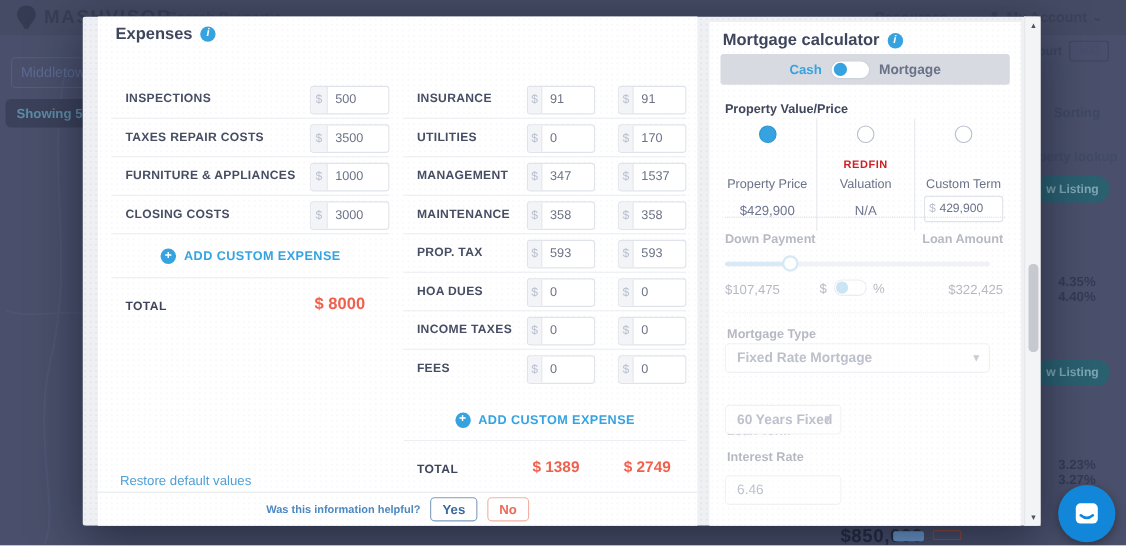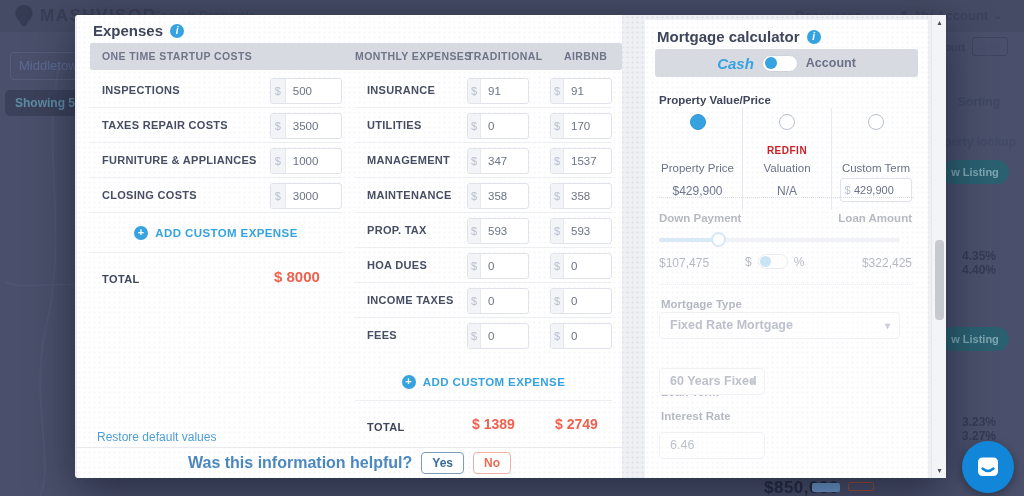--- a/index.html
+++ b/index.html
@@ -26,21 +26,21 @@
   .bg-rate { position:absolute; font-size:12px; font-weight:bold; color:#343b54; }
   .bg-price { position:absolute; left:764px; top:478px; font-size:17px; font-weight:bold; color:#272d44; letter-spacing:.5px; }
   .bg-chip-blue { position:absolute; left:812px; top:483px; width:28px; height:9px; background:#6f9fd4; border-radius:2px; }
   .bg-chip-red { position:absolute; left:848px; top:482px; width:26px; height:9px; border:1px solid #b04a33; border-radius:2px; }
   .bg-map-line { position:absolute; left:0; top:32px; opacity:.5; }
 
   
   .modal { position:absolute; left:75px; top:15px; width:871px; height:463px; background:#eef0f4; border-radius:3px; box-shadow:0 12px 45px rgba(10,14,30,.55);
     background-image:radial-gradient(rgba(90,100,130,.08) 1px, transparent 1.2px); background-size:5px 5px; }
   .card { position:absolute; background:#fff; background-image:radial-gradient(rgba(120,130,160,.05) 1px, transparent 1.2px); background-size:5px 5px; }
-  .exp-card { left:2px; top:0; width:545px; height:463px; }
+  .exp-card { left:14px; top:0; width:545px; height:463px; }
   .mort-card { left:570px; top:5px; width:283px; height:458px; }
 
   .panel-title { position:absolute; font-size:15px; font-weight:bold; color:#3f465c; display:flex; align-items:center; gap:7px; }
   .info-icon { display:inline-block; width:14px; height:14px; border-radius:50%; background:#36a3e0; color:#fff; font-size:10px; font-weight:bold; text-align:center; line-height:14px; font-style:italic; }
 
   
   .exp-header { position:absolute; left:13px; top:28px; width:532px; height:27px; background:#d8dae2; border-radius:2px; }
   .exp-header span { position:absolute; top:7px; font-size:10.5px; font-weight:bold; color:#6e7589; letter-spacing:.4px; }
   .h-onetime { left:12px; } .h-monthly { left:265px; } .h-trad { left:377px; } .h-airbnb { left:474px; }
 
@@ -51,28 +51,28 @@
   .money input { border:none; outline:none; font-size:11.5px; color:#6c7387; padding-left:7px; width:100%; font-family:"Liberation Sans", sans-serif; background:transparent; }
 
   .add-custom { position:absolute; display:flex; align-items:center; justify-content:center; gap:7px; font-size:11.5px; font-weight:bold; color:#36a3e0; letter-spacing:.4px; cursor:pointer; }
   .plus-icon { width:14px; height:14px; border-radius:50%; background:#36a3e0; color:#fff; font-size:11px; line-height:13px; text-align:center; font-weight:bold; }
 
   .total-label { position:absolute; font-size:11px; font-weight:bold; color:#3f465c; letter-spacing:.4px; }
   .total-red { position:absolute; font-weight:bold; color:#ef614d; }
 
   .restore-link { position:absolute; left:20px; top:415px; font-size:12px; color:#4e9fd6; cursor:pointer; }
   .exp-footer { position:absolute; left:0; top:432px; width:545px; height:31px; border-top:1px solid #e8eaef; display:flex; align-items:center; justify-content:center; gap:9px; }
-  .fb-q { font-size:16px; font-weight:bold; color:#4c88c0; }
+  .fb-q { font-size:10px; font-weight:bold; color:#4c88c0; }
   .fb-btn { height:22px; padding:0 10px; border-radius:4px; background:#fff; font-size:12px; font-weight:bold; line-height:20px; cursor:pointer; }
   .fb-yes { border:1px solid #7f9cbd; color:#39699e; }
   .fb-no { border:1px solid #f2b1a2; color:#ee6a55; }
 
   
   .toggle-bar { position:absolute; left:10px; top:29px; width:263px; height:28px; background:#d8dae2; border-radius:3px; display:flex; align-items:center; justify-content:center; gap:8px; }
-  .tg-cash { font-size:15px; font-weight:bold; color:#36a3e0;font-style:italic; }
+  .tg-cash { font-size:12px; font-weight:bold; color:#36a3e0; }
   .tg-mort { font-size:12.5px; font-weight:bold; color:#6b7288; }
   .switch { position:relative; width:36px; height:17px; background:#fff; border:1px solid #cdd1da; border-radius:9px; cursor:pointer; }
   .switch .knob { position:absolute; left:2px; top:1.5px; width:12px; height:12px; border-radius:50%; background:#36a3e0; }
   .prop-label { position:absolute; left:14px; top:74px; font-size:11.5px; font-weight:bold; color:#3f465c; }
   .radio-grid { position:absolute; left:8px; top:88px; width:267px; height:102px; display:flex; }
   .radio-col { position:relative; width:89px; text-align:center; }
   .radio-col + .radio-col { border-left:1px solid #e7e9ee; }
   .radio { position:absolute; left:50%; transform:translateX(-50%); top:6px; width:16px; height:16px; border-radius:50%; cursor:pointer; }
   .radio.on { background:#36a3e0; border:1px solid #2f95cf; }
   .radio.off { background:#fff; border:1.5px solid #b9c0cc; }
@@ -155,26 +155,20 @@
   <div class="bg-chip-red"></div>
 
   <div class="modal">
 
     <div class="card exp-card">
       <div class="panel-title" style="left:16px; top:7px;">
         <span>Expenses</span>
         <span class="info-icon">i</span>
       </div>
 
-      <div class="exp-header">
-        <span class="h-onetime">ONE TIME STARTUP COSTS</span>
-        <span class="h-monthly">MONTHLY EXPENSES</span>
-        <span class="h-trad">TRADITIONAL</span>
-        <span class="h-airbnb">AIRBNB</span>
-      </div>
 
       <div class="exp-row" style="left:13px; top:58px; width:252px;">
         <span class="rlabel">INSPECTIONS</span>
         <span class="money" style="left:180px; width:72px;">
             <span class="cur">$</span>
             <input value="500" style="">
           </span>
       </div>
       <div class="exp-row" style="left:13px; top:93px; width:252px;">
         <span class="rlabel">TAXES REPAIR COSTS</span>
@@ -317,21 +311,21 @@
       <div class="panel-title" style="left:12px; top:8px;">
         <span>Mortgage calculator</span>
         <span class="info-icon">i</span>
       </div>
 
       <div class="toggle-bar">
         <span class="tg-cash">Cash</span>
         <span class="switch">
             <span class="knob"></span>
           </span>
-        <span class="tg-mort">Account</span>
+        <span class="tg-mort">Mortgage</span>
       </div>
 
       <div class="prop-label">Property Value/Price</div>
 
       <div class="radio-grid">
         <div class="radio-col">
           <span class="radio on"></span>
           <span class="opt-label">Property Price</span>
           <span class="opt-value">$429,900</span>
         </div>

